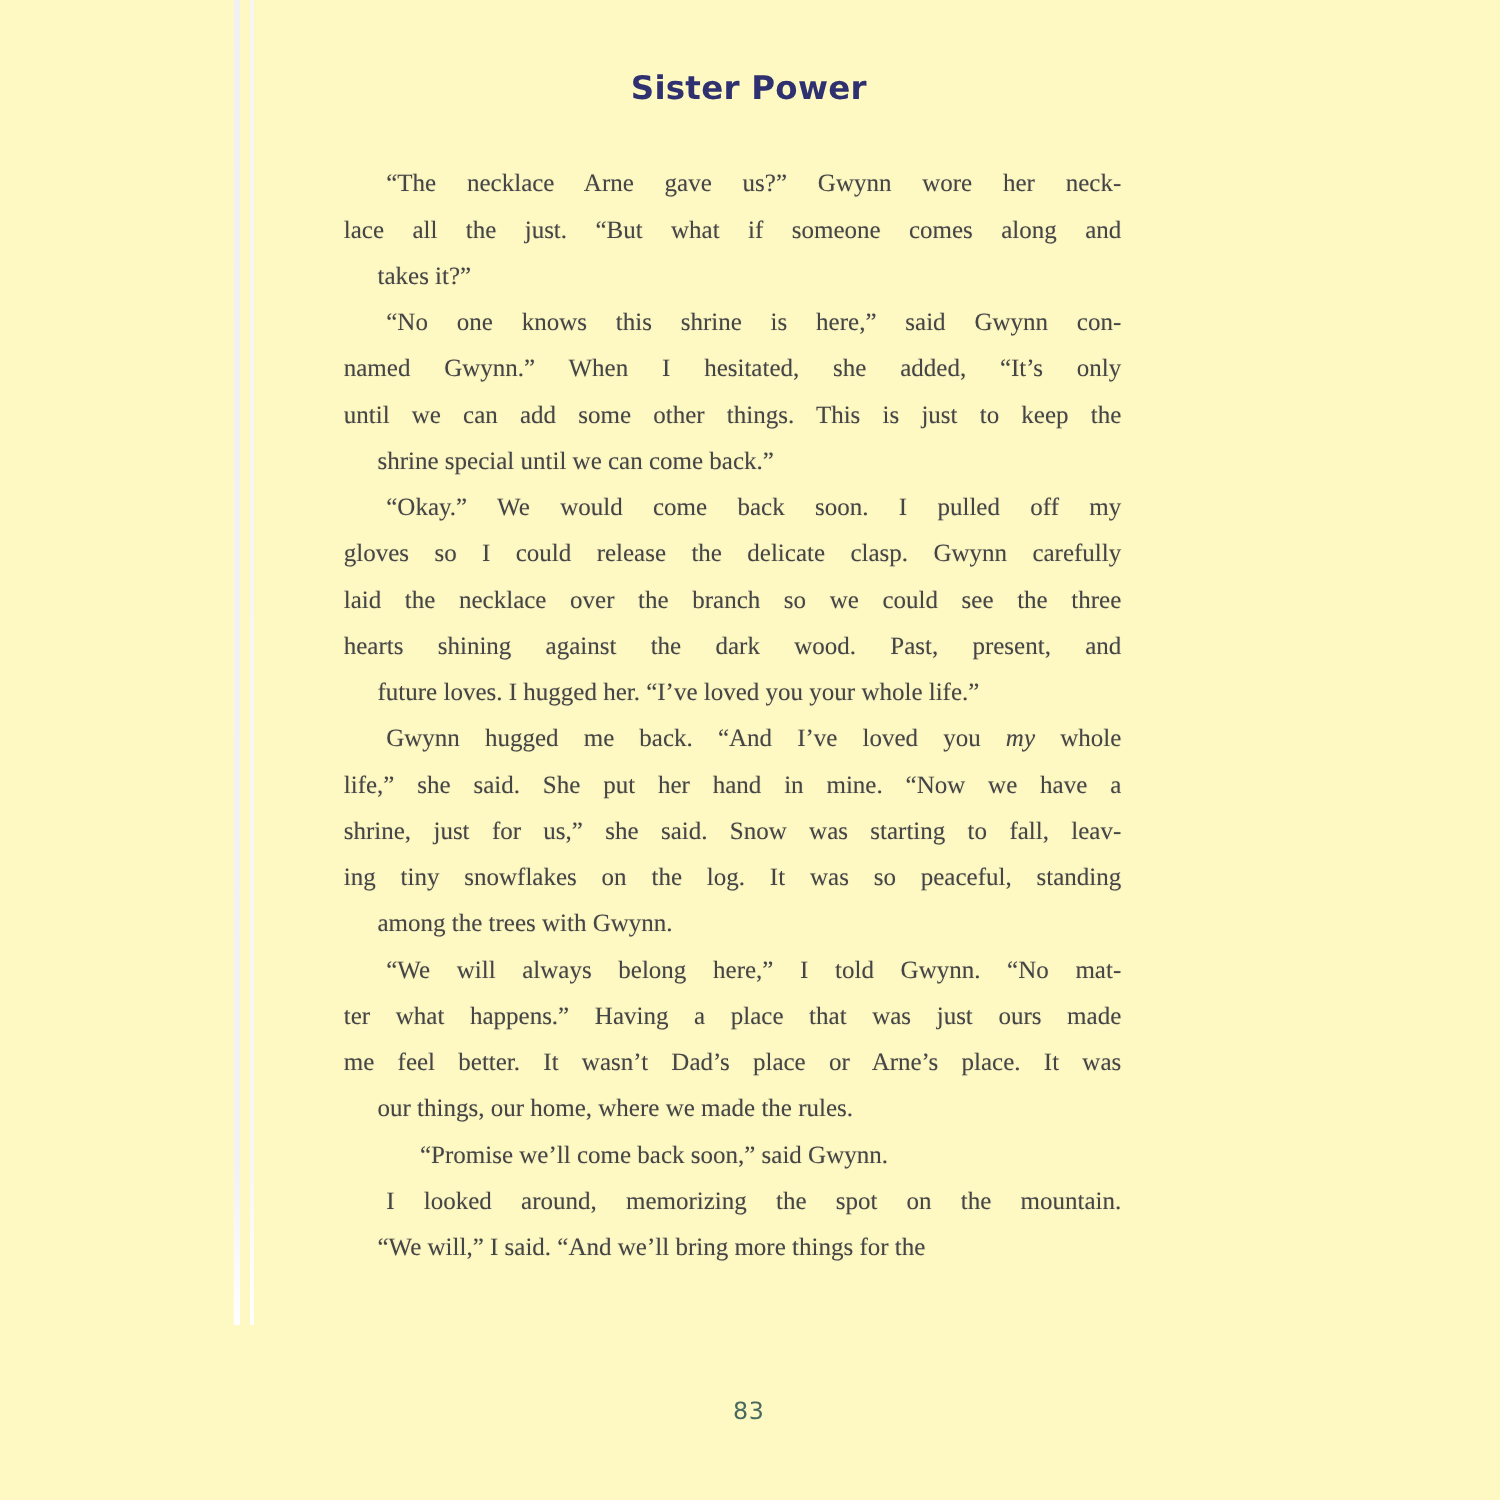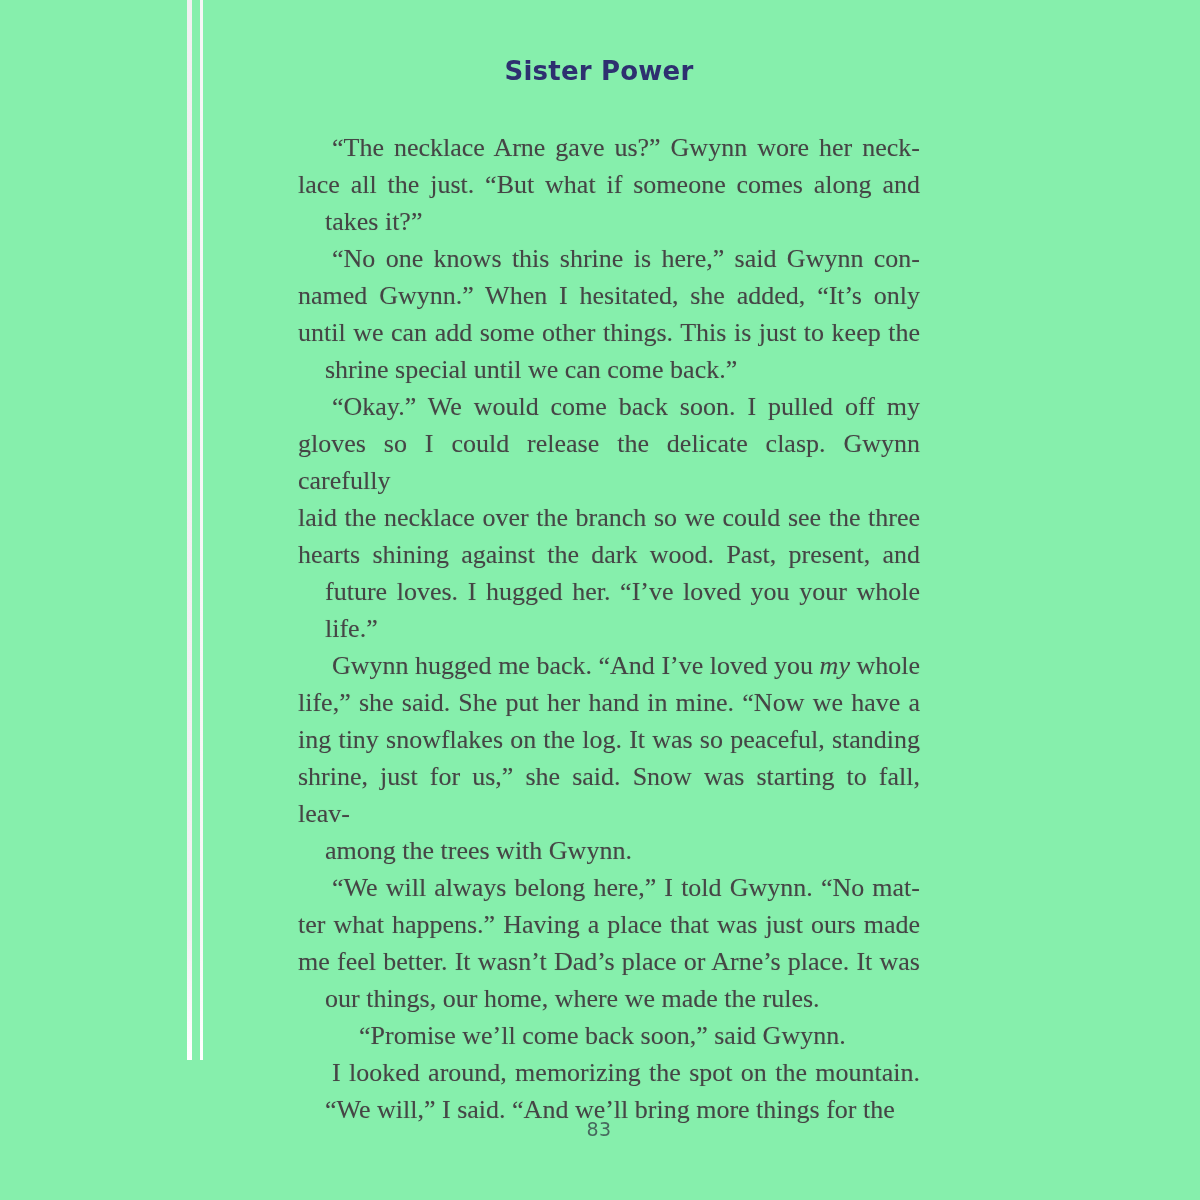--- a/index.html
+++ b/index.html
@@ -4,21 +4,21 @@
 <style>
   html, body { margin: 0; padding: 0; }
   body {
     width: 1200px; height: 1200px;
     background: #ffffff;
     font-family: "Liberation Serif", serif;
   }
   .canvas {
     position: relative;
     width: 1200px; height: 1200px;
-    background: #86efac;
+    background: #fef9c3;
     overflow: hidden;
   }
   
   .edge-a {
     position: absolute; left: 187px; top: 0;
     width: 5px; height: 1060px;
     background: linear-gradient(to bottom, #f1f1f1 0%, #f2f2f2 88%, #ffffff 100%);
   }
   .edge-b {
     position: absolute; left: 200px; top: 0;
@@ -29,23 +29,23 @@
     position: absolute; left: 288px; top: 56px;
     width: 622px;
     text-align: center;
     font-family: "DejaVu Sans", sans-serif;
     font-weight: 700;
     font-size: 26px;
     letter-spacing: 0.2px;
     color: #2e3070;
   }
   .body-text {
-    position: absolute; left: 298px; top: 129px;
+    position: absolute; left: 275px; top: 129px;
     width: 622px;
-    font-size: 26px;
+    font-size: 20px;
     line-height: 37px;
     color: #454545;
     text-shadow: 0 0 1px rgba(90,90,90,0.30);
   }
   .para { margin: 0; padding: 0; }
   .line {
     text-align: justify;
     text-align-last: justify;
   }
   .line.last { text-align-last: left; margin-left: 27px; }
@@ -86,22 +86,22 @@
       <div class="para">
         <div class="line first"><span>“Okay.” We would come back soon. I pulled off my</span></div>
         <div class="line"><span>gloves so I could release the delicate clasp. Gwynn carefully</span></div>
         <div class="line"><span>laid the necklace over the branch so we could see the three</span></div>
         <div class="line"><span>hearts shining against the dark wood. Past, present, and</span></div>
         <div class="line last"><span>future loves. I hugged her. “I’ve loved you your whole life.”</span></div>
       </div>
       <div class="para">
         <div class="line first"><span>Gwynn hugged me back. “And I’ve loved you </span><span class="it">my</span><span> whole</span></div>
         <div class="line"><span>life,” she said. She put her hand in mine. “Now we have a</span></div>
+        <div class="line"><span>shrine, just for us,” she said. Snow was starting to fall, leav-</span></div>
         <div class="line"><span>ing tiny snowflakes on the log. It was so peaceful, standing</span></div>
-        <div class="line"><span>shrine, just for us,” she said. Snow was starting to fall, leav-</span></div>
         <div class="line last"><span>among the trees with Gwynn.</span></div>
       </div>
       <div class="para">
         <div class="line first"><span>“We will always belong here,” I told Gwynn. “No mat-</span></div>
         <div class="line"><span>ter what happens.” Having a place that was just ours made</span></div>
         <div class="line"><span>me feel better. It wasn’t Dad’s place or Arne’s place. It was</span></div>
         <div class="line last"><span>our things, our home, where we made the rules.</span></div>
       </div>
       <div class="para">
         <div class="line first last"><span>“Promise we’ll come back soon,” said Gwynn.</span></div>

